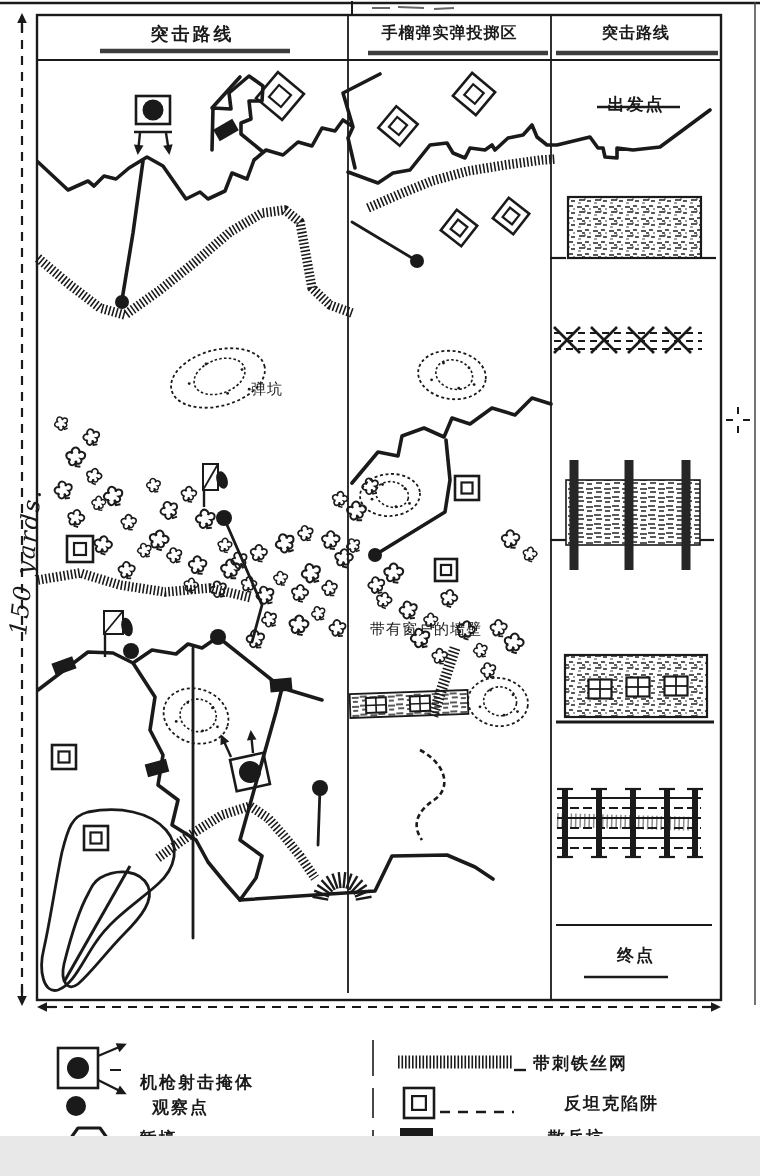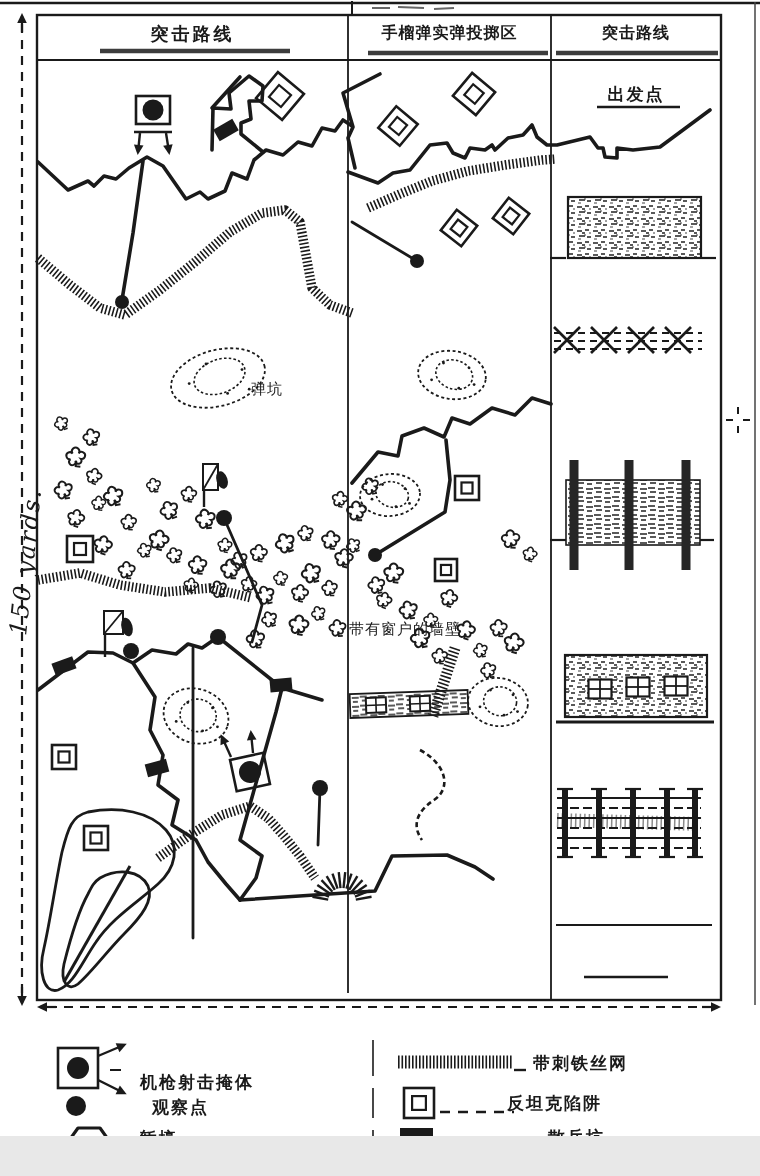--- a/index.html
+++ b/index.html
@@ -5,33 +5,33 @@
   html,body{margin:0;padding:0;background:#e8e8e8}
   .page{position:relative;width:760px;height:1136px;background:#ffffff;overflow:hidden;
         font-family:"DejaVu Sans",sans-serif;color:#1a1a1a}
   svg{position:absolute;left:0;top:0}
   .lbl{position:absolute;white-space:nowrap;color:#1a1a1a}
   .hdr{font-size:18px;font-weight:700;letter-spacing:3px;text-align:center}
   #h1{left:37px;top:22px;width:311px}
   #h2{left:348px;top:23px;width:203px;font-size:16px;letter-spacing:1px}
   #h3{left:551px;top:23px;width:170px;font-size:16px;letter-spacing:1px}
   .sub{font-size:17px;font-weight:700;letter-spacing:2px;text-align:center}
-  #lbl-start{left:551px;top:83px;width:170px}
+  #lbl-start{left:551px;top:93px;width:170px}
   #lbl-end{left:551px;top:944px;width:170px}
   .maplbl{font-size:15px;font-weight:400;letter-spacing:1px}
   #lbl-crater{left:251px;top:380px}
-  #lbl-wall{left:349px;top:620px}
+  #lbl-wall{left:370px;top:620px}
   #lbl-scale{left:4px;top:634px;transform:rotate(-84deg);transform-origin:0 0;
              font-family:"DejaVu Serif",serif;font-style:italic;font-size:24px;letter-spacing:2px}
   .leg{font-size:17px;font-weight:700;letter-spacing:2px}
   #lg-l1{left:140px;top:1071px}
   #lg-l2{left:152px;top:1096px}
   #lg-l3{left:140px;top:1127px}
   #lg-r1{left:533px;top:1052px}
-  #lg-r2{left:507px;top:1092px}
+  #lg-r2{left:564px;top:1092px}
   #lg-r3{left:548px;top:1126px}
   #watermark{left:548px;top:1134px;width:206px;text-align:right;
              font-size:26px;font-weight:700;color:#8f8f8f;letter-spacing:1px}
 </style>
 </head>
 <body>
 
 <div class="page">
 
   <svg id="map-svg" width="760" height="1176" viewBox="0 0 760 1176">
@@ -380,20 +380,21 @@
         <line x1="373" y1="1130" x2="373" y2="1166" stroke="#1a1a1a" stroke-width="1.6"></line>
         <line x1="25" y1="1168" x2="757" y2="1168" stroke="#1a1a1a" stroke-width="2.4"></line>
       </g>
   </svg>
 
   <div class="lbl hdr" id="h1">突击路线</div>
   <div class="lbl hdr" id="h2">手榴弹实弹投掷区</div>
   <div class="lbl hdr" id="h3">突击路线</div>
 
   <div class="lbl sub" id="lbl-start">出发点</div>
+  <div class="lbl sub" id="lbl-end">终点</div>
 
   <div class="lbl maplbl" id="lbl-crater">弹坑</div>
   <div class="lbl maplbl" id="lbl-wall">带有窗户的墙壁</div>
   <div class="lbl" id="lbl-scale">150 yards.</div>
 
   <div class="lbl leg" id="lg-l1">机枪射击掩体</div>
   <div class="lbl leg" id="lg-l2">观察点</div>
   <div class="lbl leg" id="lg-l3">堑壕</div>
   <div class="lbl leg" id="lg-r1">带刺铁丝网</div>
   <div class="lbl leg" id="lg-r2">反坦克陷阱</div>

